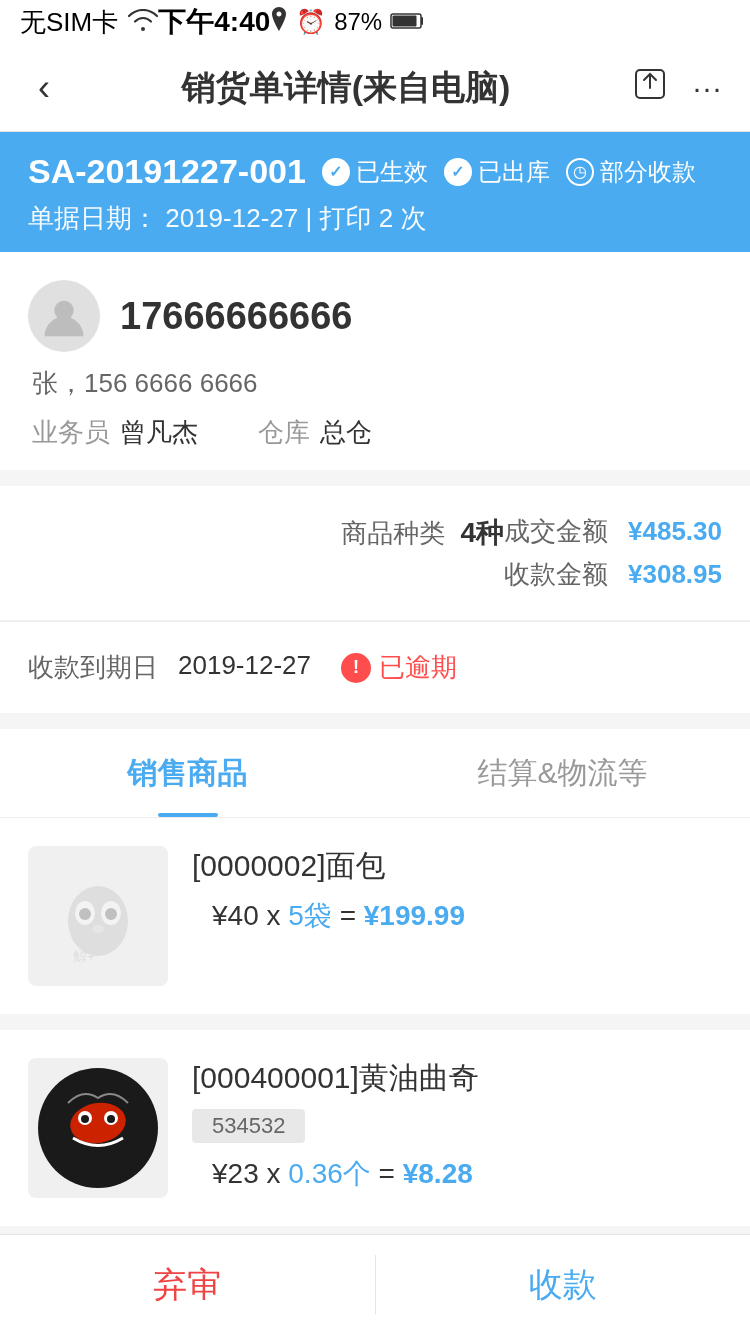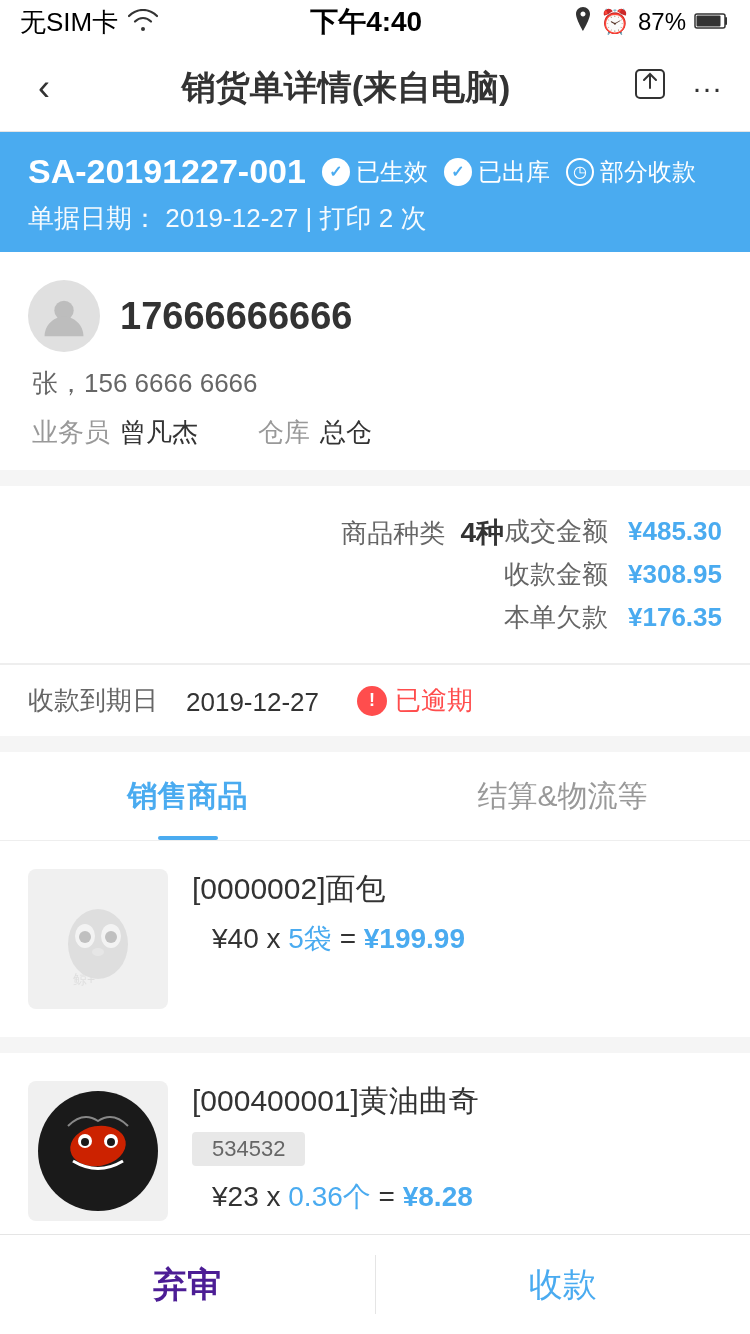--- a/index.html
+++ b/index.html
@@ -11,21 +11,21 @@
       background: #f5f5f5;
       overflow-x: hidden;
     }
 
     
     .status-bar {
       height: 44px;
       background: #fff;
       display: flex;
       align-items: center;
-      justify-content: space-between;
+      justify-content: flex-start;
       padding: 0 20px;
       font-size: 26px;
       font-weight: 500;
     }
     .status-left { display: flex; align-items: center; gap: 10px; }
     .status-center { font-size: 28px; font-weight: 600; }
     .status-right { display: flex; align-items: center; gap: 8px; font-size: 24px; }
 
     
     .nav-bar {
@@ -185,24 +185,24 @@
       gap: 20px;
       align-items: center;
       font-size: 26px;
     }
     .amount-label { color: #666; }
     .amount-value { color: #4AABF0; font-weight: 600; }
 
     
     .overdue-section {
       background: #fff;
-      padding: 18px 28px;
-      display: flex;
-      align-items: flex-end;
-      gap: 28px;
+      padding: 28px 28px;
+      display: flex;
+      align-items: flex-start;
+      gap: 20px;
       font-size: 26px;
       color: #666;
       margin-bottom: 16px;
       border-top: 1px solid #eee;
     }
     .overdue-label { }
     .overdue-date { color: #333; margin-right: 10px; }
     .overdue-badge {
       display: flex;
       align-items: center;
@@ -317,21 +317,21 @@
       display: flex;
     }
     .bottom-btn {
       flex: 1;
       display: flex;
       align-items: center;
       justify-content: center;
       font-size: 34px;
       cursor: pointer;
     }
-    .bottom-btn.cancel { color: #4c1d95; font-weight: bold; }
+    .bottom-btn.cancel { color: #ef4444; }
     .bottom-btn.confirm { color: #4AABF0; }
     .bottom-divider {
       width: 1px;
       background: #e5e5e5;
       margin: 20px 0;
     }
   </style>
 </head>
 <body>
 
@@ -439,24 +439,20 @@
     </div>
   </div>
   <div class="stats-right">
     <div class="amount-row">
       <span class="amount-label">成交金额</span>
       <span class="amount-value">¥485.30</span>
     </div>
     <div class="amount-row">
       <span class="amount-label">收款金额</span>
       <span class="amount-value">¥308.95</span>
-    </div>
-    <div class="amount-row">
-      <span class="amount-label">本单欠款</span>
-      <span class="amount-value">¥176.35</span>
     </div>
   </div>
 </div>
 
 <div class="overdue-section">
   <span class="overdue-label">收款到期日</span>
   <span class="overdue-date">2019-12-27</span>
   <span class="overdue-badge">
     <span class="overdue-dot">!</span>
     <span class="overdue-text">已逾期</span>

